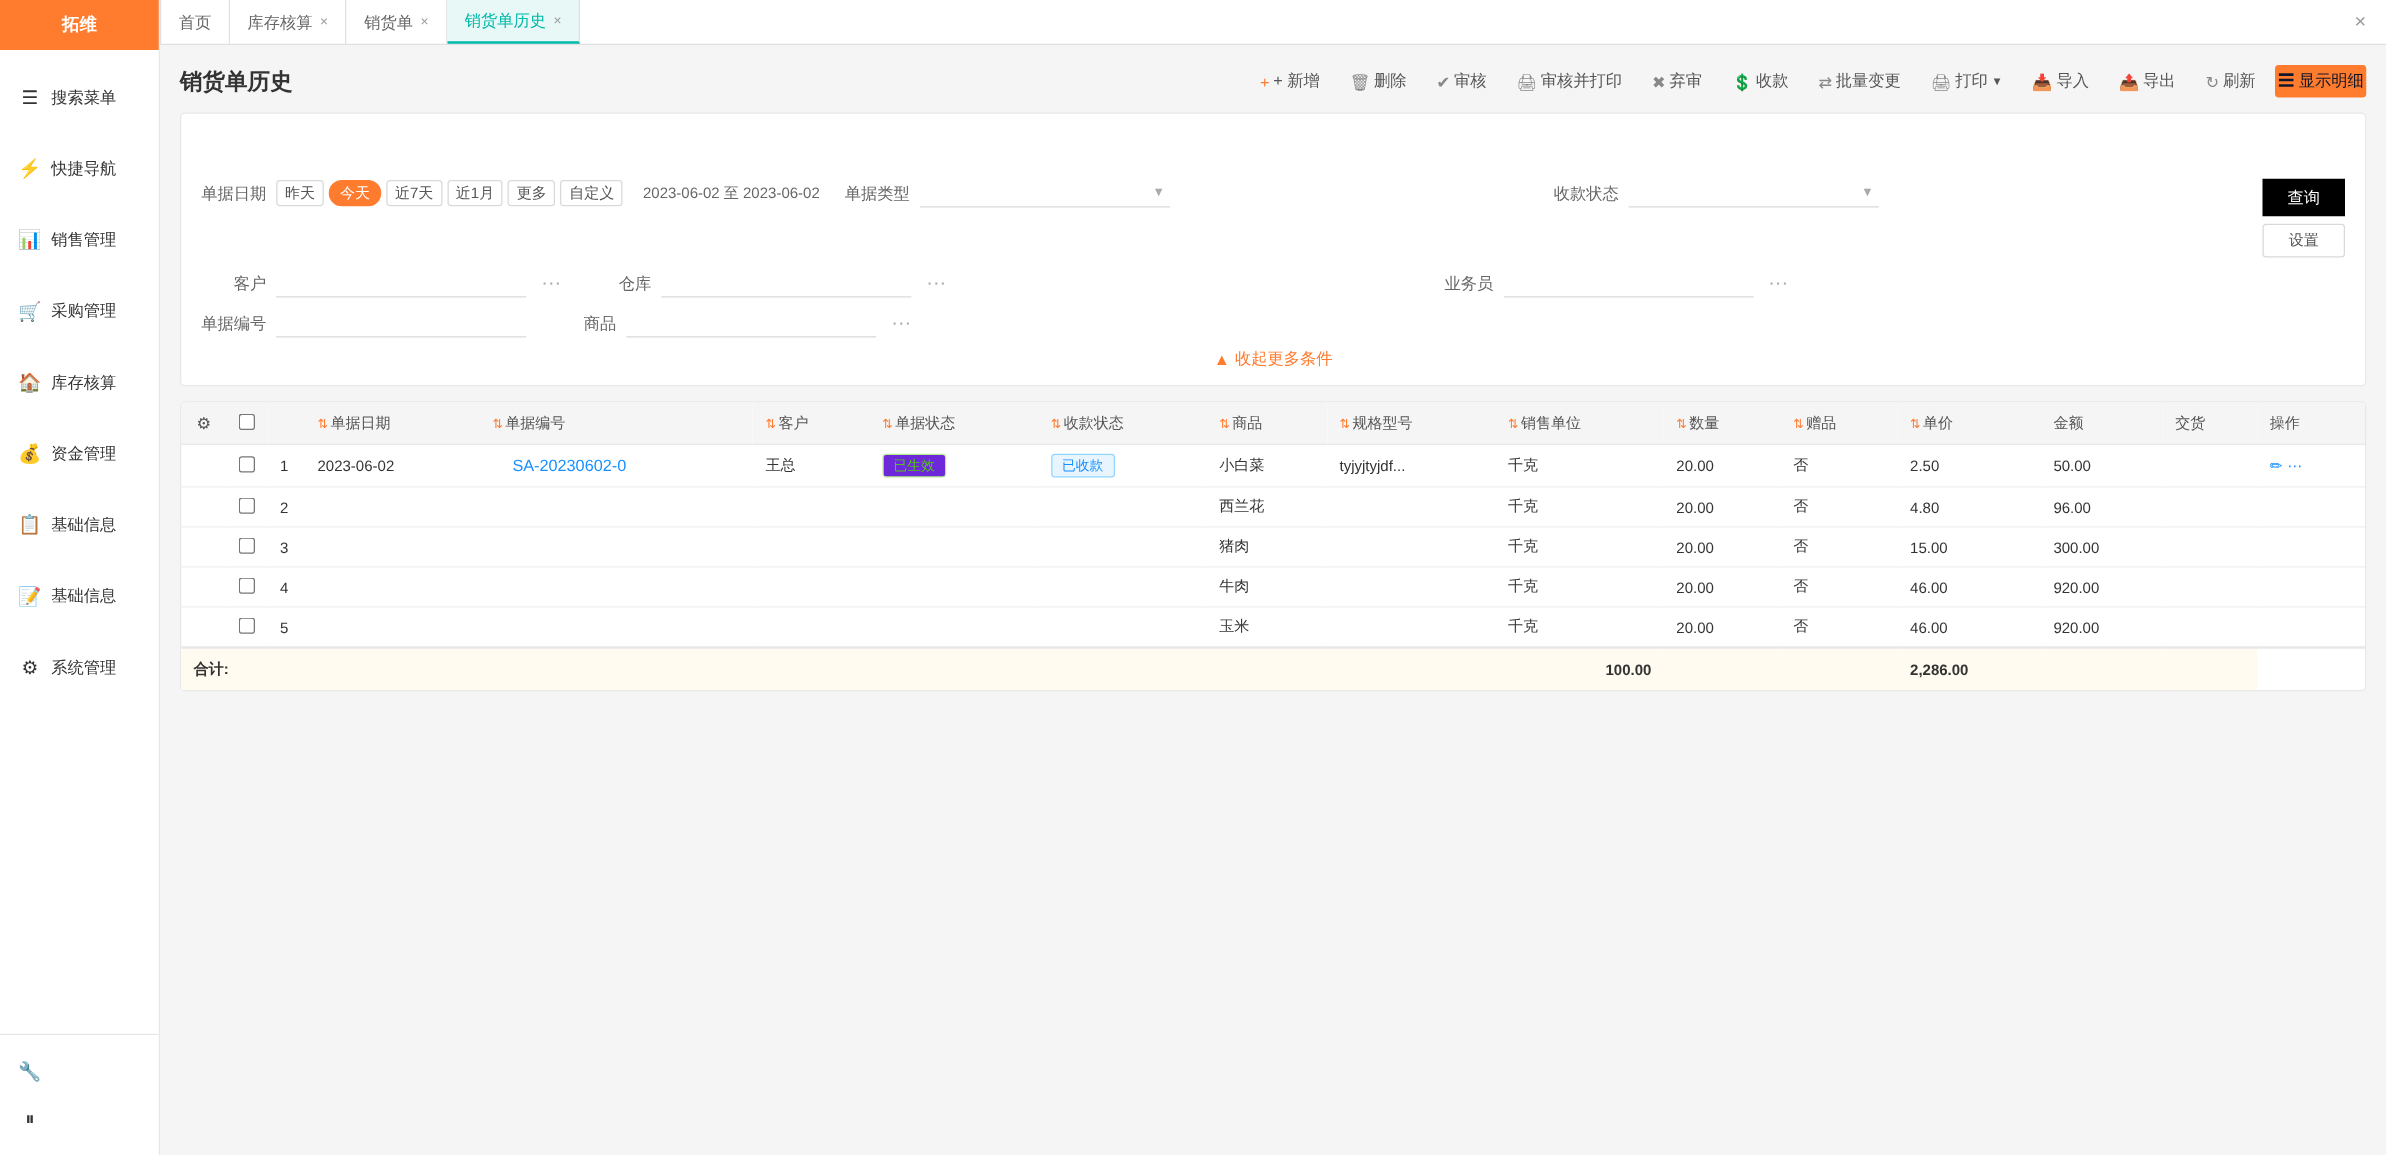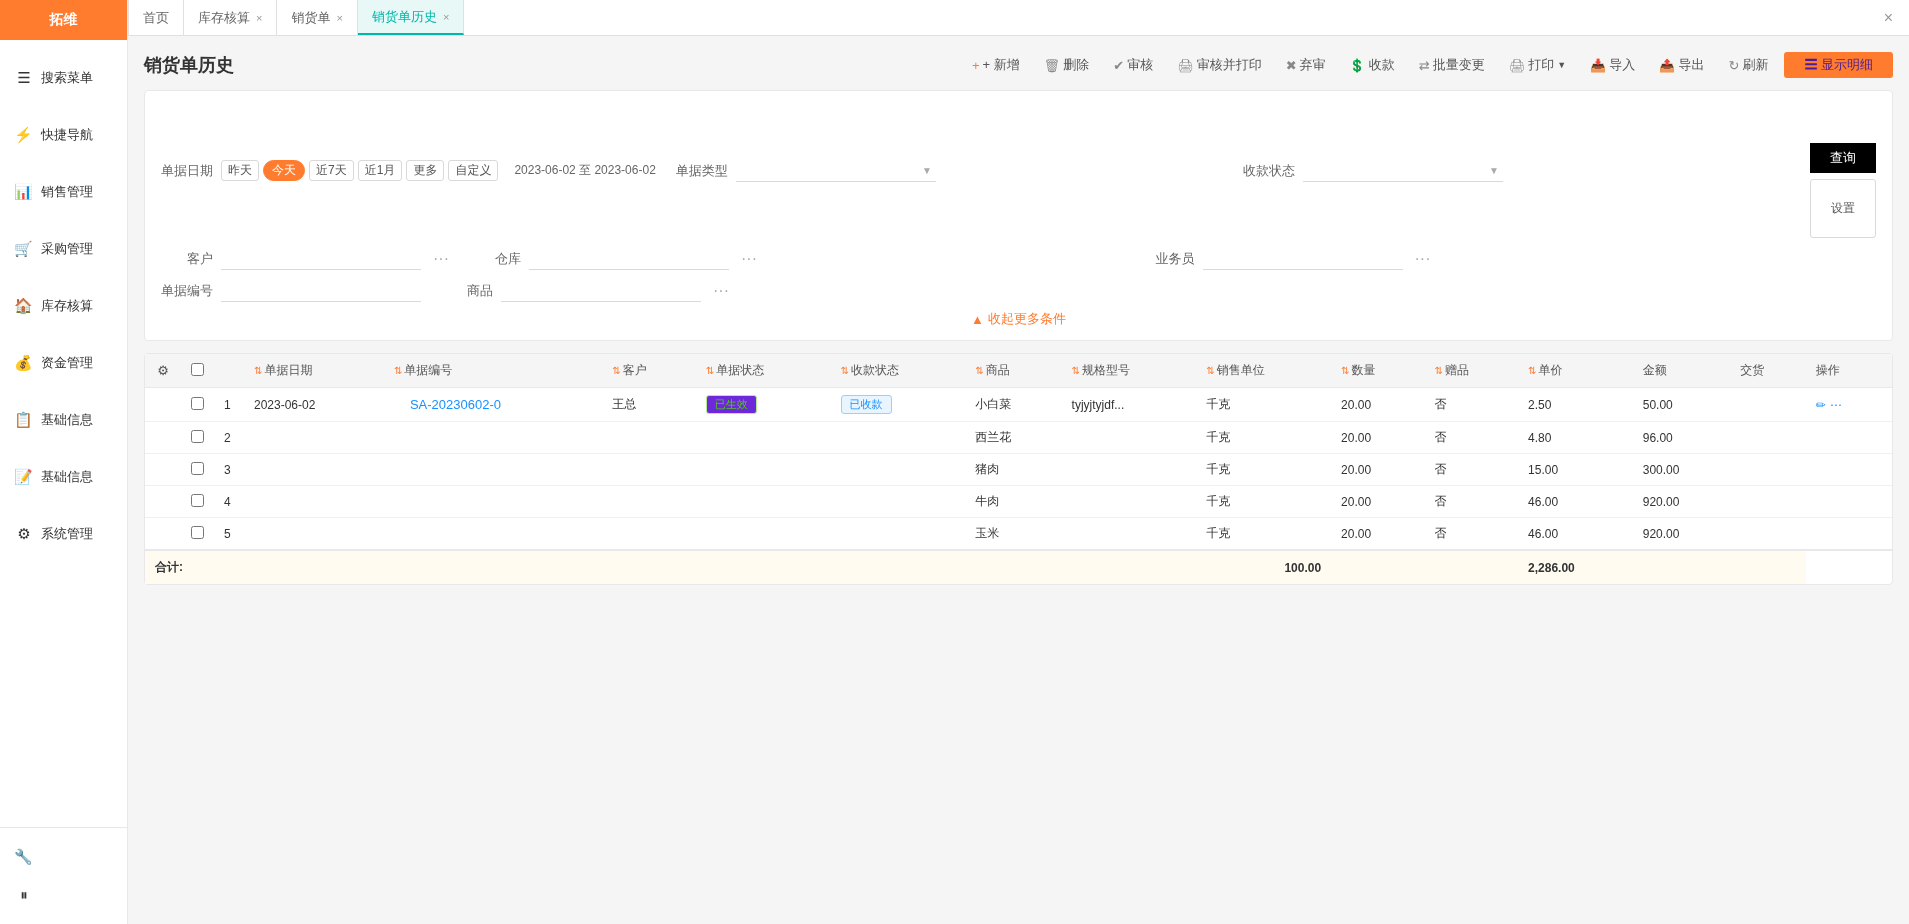--- a/index.html
+++ b/index.html
@@ -28,35 +28,35 @@
     .content { flex: 1; overflow: auto; padding: 16px; background: #f5f5f5; }
     
     
     .page-header { display: flex; align-items: center; justify-content: space-between; margin-bottom: 12px; }
     .page-title { font-size: 18px; font-weight: bold; color: #333; }
     .toolbar { display: flex; align-items: center; gap: 8px; flex-wrap: wrap; }
     .toolbar-btn { display: flex; align-items: center; gap: 3px; padding: 4px 8px; border: none; background: none; cursor: pointer; color: #555; font-size: 12px; }
     .toolbar-btn .btn-icon { font-size: 13px; color: #888; }
     .toolbar-btn.orange .btn-icon { color: #ff7b2e; }
     .toolbar-btn.teal .btn-icon { color: #00b8a9; }
-    .btn-display { background: #ff7b2e; color: #4c1d95; border: none; padding: 4px 20px; border-radius: 3px; cursor: pointer; font-size: 12px; }
+    .btn-display { background: #ff7b2e; color: #0f172a; border: none; padding: 4px 2px; border-radius: 3px; cursor: pointer; font-size: 12px; }
 
     
     .filter-panel { background: #fff; border: 1px solid #e8e8e8; border-radius: 4px; padding: 12px 16px; margin-bottom: 12px; }
     .filter-item { display: flex; align-items: center; gap: 8px; }
     .filter-label { color: #666; white-space: nowrap; min-width: 52px; text-align: right; }
     .filter-input { border: none; border-bottom: 1px solid #d9d9d9; padding: 3px 6px; color: #333; width: 160px; outline: none; }
     .date-btns { display: flex; gap: 4px; align-items: flex-start; }
     .date-btn { padding: 1px 6px; border: 1px solid #d9d9d9; border-radius: 3px; cursor: pointer; font-size: 12px; color: #555; background: white; }
     .date-btn.active { background: #ff7b2e; color: white; border-color: #ff7b2e; border-radius: 12px; padding: 1px 8px; }
     .date-range { font-size: 12px; color: #666; }
     .filter-dots { color: #aaa; cursor: pointer; font-size: 16px; margin-left: 4px; }
     .collapse-btn { display: flex; align-items: center; justify-content: center; color: #ff7b2e; cursor: pointer; font-size: 12px; gap: 4px; margin-top: 4px; }
     .query-btn { background: #000000; color: white; border: none; padding: 6px 20px; border-radius: 0; cursor: pointer; font-size: 13px; margin-top: 40px; }
-    .set-btn { border: 1px solid #d9d9d9; color: #555; background: white; padding: 20px 12px; border-radius: 3px; cursor: pointer; font-size: 12px; }
+    .set-btn { border: 1px solid #d9d9d9; color: #555; background: white; padding: 4px 12px; border-radius: 3px; cursor: pointer; font-size: 12px; }
 
     
     .table-container { background: #fff; border: 1px solid #e8e8e8; border-radius: 4px; }
     table { width: 100%; border-collapse: collapse; }
     thead th { background: #f5f5f5; padding: 8px 10px; text-align: left; color: #555; font-weight: normal; border-bottom: 1px solid #e8e8e8; white-space: nowrap; font-size: 12px; }
     thead th.sortable { cursor: pointer; }
     thead th .sort-icon { color: #ff7b2e; margin-right: 2px; font-size: 10px; }
     tbody tr { border-bottom: 1px solid #f0f0f0; }
     tbody td { padding: 7px 10px; color: #333; font-size: 12px; }
     .status-badge { display: inline-block; padding: 1px 8px; border-radius: 3px; font-size: 11px; }

